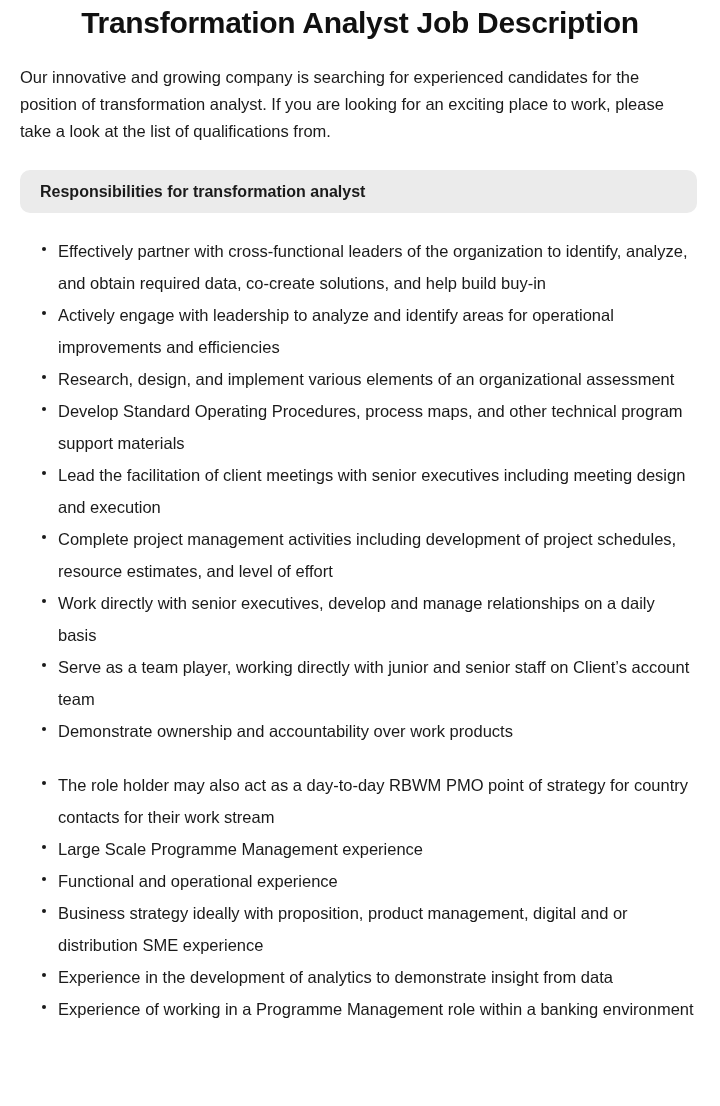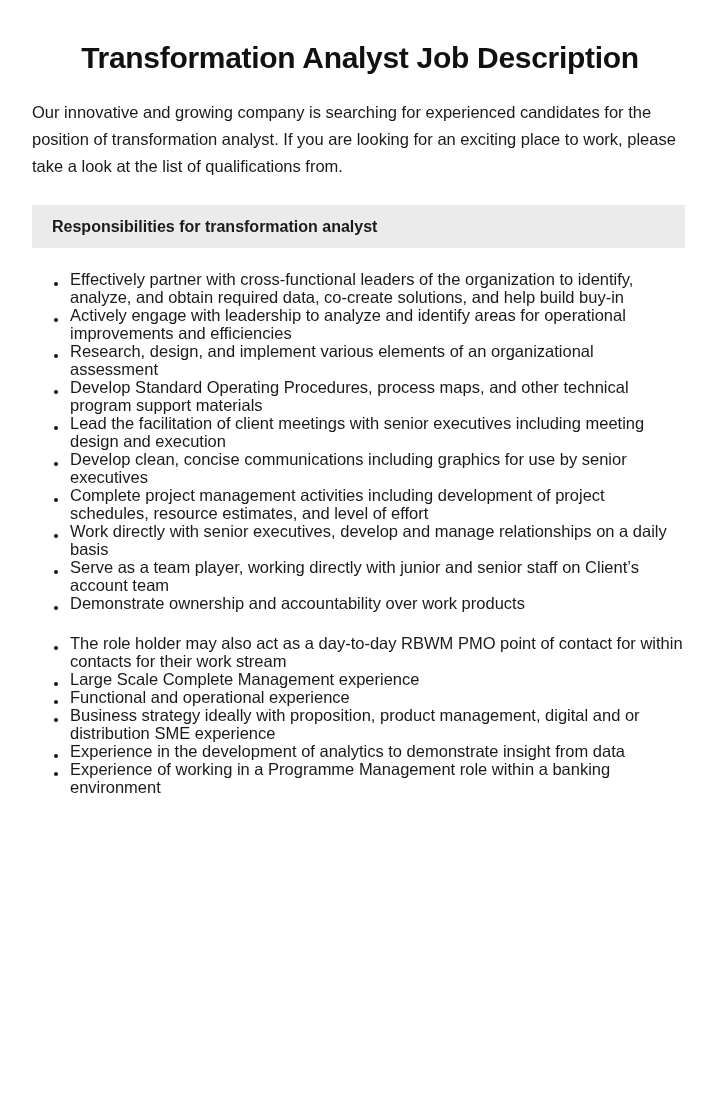--- a/index.html
+++ b/index.html
@@ -11,23 +11,22 @@
     width: 720px;
     min-height: 1106px;
     font-family: "Liberation Sans", sans-serif;
     color: #1a1a1a;
     -webkit-font-smoothing: antialiased;
   }
 
   .page {
     width: 720px;
     box-sizing: border-box;
-    padding: 12px;
+    padding: 0;
     position: relative;
-    margin-top: 23px;
   }
 
   .doc-title {
     font-size: 30px;
     font-weight: bold;
     text-align: center;
     letter-spacing: -0.3px;
     line-height: 38px;
     margin: 0;
     padding: 4px 20px 0 20px;
@@ -48,20 +47,21 @@
   }
 
   .section-header {
     background: #ebebeb;
     margin: 0 23px 0 20px;
     padding: 12px 0 12px 20px;
     font-size: 16px;
     font-weight: bold;
     line-height: 19px;
     color: #1a1a1a;
+    border-radius: 10px;
   }
 
   .section-first .section-header {
     margin-top: 25px;
   }
 
   .section-second .section-header {
     margin-top: 26px;
   }
 
@@ -77,21 +77,21 @@
 
   .section-second ul.bullet-list {
     padding-top: 22px;
   }
 
   ul.bullet-list > li {
     position: relative;
     margin: 0;
     padding: 0 23px 0 58px;
     font-size: 16.5px;
-    line-height: 18px;
+    line-height: 32px;
     color: #1a1a1a;
   }
 
   ul.bullet-list > li::before {
     content: "";
     position: absolute;
     left: 42px;
     top: 12px;
     width: 4px;
     height: 4px;
@@ -113,32 +113,31 @@
   <p class="intro">Our innovative and growing company is searching for experienced candidates for the position of transformation analyst. If you are looking for an exciting place to work, please take a look at the list of qualifications from.</p>
 
   <div class="section section-first">
     <div class="section-header">Responsibilities for transformation analyst</div>
     <ul class="bullet-list">
         <li>Effectively partner with cross-functional leaders of the organization to identify, analyze, and obtain required data, co-create solutions, and help build buy-in</li>
         <li>Actively engage with leadership to analyze and identify areas for operational improvements and efficiencies</li>
         <li>Research, design, and implement various elements of an organizational assessment</li>
         <li>Develop Standard Operating Procedures, process maps, and other technical program support materials</li>
         <li>Lead the facilitation of client meetings with senior executives including meeting design and execution</li>
-        <li>Develop clean, concise communications including graphics for use by senior executives</li>
         <li>Complete project management activities including development of project schedules, resource estimates, and level of effort</li>
         <li>Work directly with senior executives, develop and manage relationships on a daily basis</li>
         <li>Serve as a team player, working directly with junior and senior staff on Client’s account team</li>
         <li>Demonstrate ownership and accountability over work products</li>
       </ul>
   </div>
 
   <div class="section section-second">
     <ul class="bullet-list">
-        <li>The role holder may also act as a day-to-day RBWM PMO point of contact for within contacts for their work stream</li>
-        <li>Large Scale Complete Management experience</li>
+        <li>The role holder may also act as a day-to-day RBWM PMO point of strategy for country contacts for their work stream</li>
+        <li>Large Scale Programme Management experience</li>
         <li>Functional and operational experience</li>
         <li>Business strategy ideally with proposition, product management, digital and or distribution SME experience</li>
         <li>Experience in the development of analytics to demonstrate insight from data</li>
         <li>Experience of working in a Programme Management role within a banking environment</li>
       </ul>
   </div>
 
   <div class="spacer-bottom"></div>
 </div>
 

